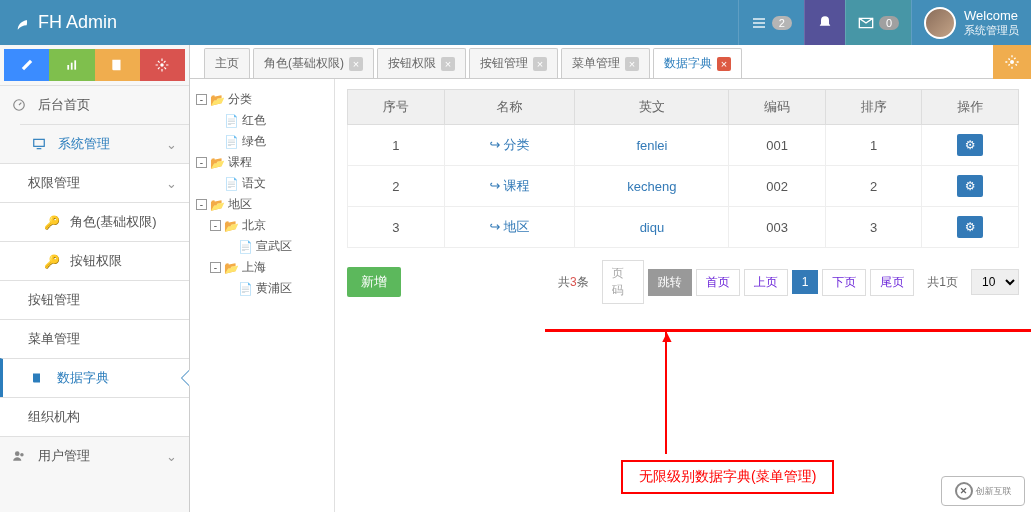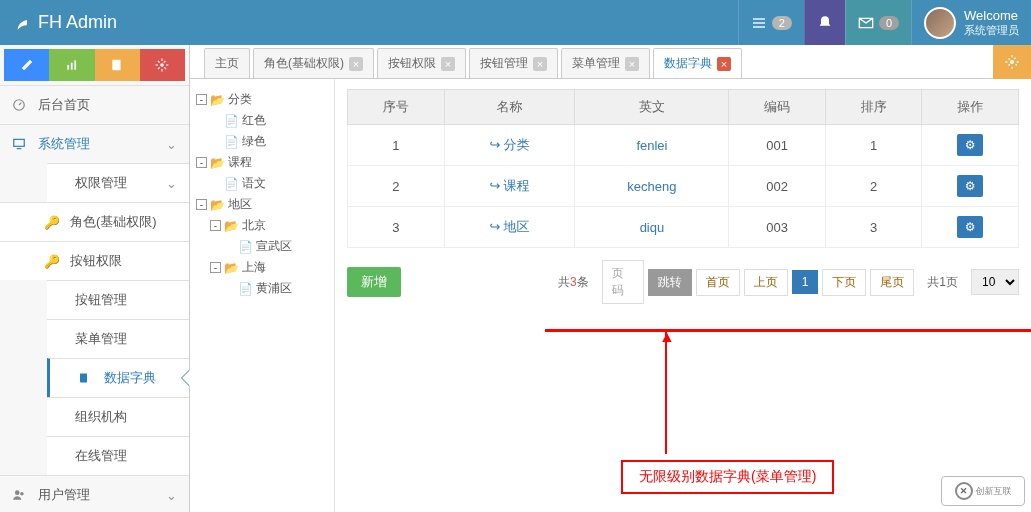--- a/index.html
+++ b/index.html
@@ -17,28 +17,28 @@
 .avatar { width: 32px; height: 32px; border-radius: 50%; background: linear-gradient(135deg,#8a6d5a,#c4a488); margin-right: 8px; border:2px solid #fff; }
 .welcome small { display:block; font-size:11px; opacity:.9;}
 
 
 .sidebar { position:absolute; top:45px; left:0; bottom:0; width:190px; border-right:1px solid #ccc; background:#f7f7f7;}
 .toolbar-btns { display:flex; padding:4px; gap:0; }
 .tbtn { flex:1; height:32px; display:flex; align-items:center; justify-content:center; color:#fff; cursor:pointer; }
 .tbtn.blue{background:#3b8cff;} .tbtn.green{background:#7fbf4d;} .tbtn.orange{background:#f0ad4e;} .tbtn.red{background:#d9534f;}
 
 .nav-item { display:flex; align-items:center; padding:10px 12px; border-top:1px solid #e0e0e0; cursor:pointer; color:#555; background:#f7f7f7;}
-.nav-item.l2 { padding-left:28px; background:#fff;margin-left:47px;}
+.nav-item.l2 { padding-left:28px; background:#fff;}
 .nav-item.l3 { padding-left:44px; background:#fff;}
 .nav-item.active { color:#2b7dbc; background:#fff; border-left:3px solid #2b7dbc; position:relative;}
 .nav-item.active::after{content:""; position:absolute; right:-1px; top:50%; transform:translateY(-50%); border:8px solid transparent; border-right-color:#fff; filter:drop-shadow(-1px 0 0 #2b7dbc);}
 .nav-item .ic { width:18px; margin-right:8px; color:#888; display:inline-flex;}
 .nav-item.active .ic{color:#2b7dbc;}
 .nav-item .chev { margin-left:auto; color:#999;}
-.nav-item.open{color:#2b7dbc;}
+.nav-item.open{color:#2b7dbc;margin-left:20px;}
 .key-ic{color:#f0ad4e;} .key-ic.g{color:#7fbf4d;}
 
 
 .main { position:absolute; top:45px; left:190px; right:0; bottom:0; background:#fff; }
 
 
 .tabs { height:34px; border-bottom:1px solid #ccc; display:flex; align-items:flex-end; padding-left:14px; position:relative;}
 .tab { padding:6px 10px; border:1px solid #ccc; border-bottom:none; margin-right:3px; background:#f5f5f5; font-size:12px; cursor:pointer; display:flex; align-items:center; color:#666; border-radius:2px 2px 0 0;}
 .tab .x{ margin-left:5px; font-size:11px; background:#ccc; color:#fff; width:14px; height:14px; border-radius:2px; display:inline-flex; align-items:center; justify-content:center;}
 .tab.active{ background:#fff; color:#2b7dbc; }
@@ -63,21 +63,21 @@
 table.data{width:100%;border-collapse:collapse;font-size:13px;}
 table.data th{background:#f0f0f0;border:1px solid #ddd;padding:8px 6px;font-weight:normal;color:#666;}
 table.data td{border:1px solid #eee;padding:9px 6px;text-align:center;color:#555;}
 .link{color:#337ab7;cursor:pointer;}
 .link .arr{color:#337ab7;margin-right:3px;}
 .op-btn{width:26px;height:22px;background:#337ab7;color:#fff;display:inline-flex;align-items:center;justify-content:center;border-radius:2px;cursor:pointer;font-size:12px;}
 
 .under-table{margin-top:12px;display:flex;align-items:center;gap:4px;}
 .add-btn{background:#5cb85c;color:#fff;padding:6px 14px;border-radius:2px;cursor:pointer;}
 .pager{margin-left:auto;display:flex;align-items:center;gap:4px;}
-.pg{border:1px solid #ddd;padding:4px 9px;cursor:pointer;color:#a16207;background:#fff;font-size:12px;}
+.pg{border:1px solid #ddd;padding:4px 9px;cursor:pointer;color:#6d28d9;background:#fff;font-size:12px;}
 .pg.txt{color:#666;border:none;cursor:default;}
 .pg.inp{width:42px;color:#aaa;}
 .pg.jump{background:#999;color:#fff;border-color:#999;}
 .pg.active{background:#337ab7;color:#fff;border-color:#337ab7;}
 .pg-select{border:1px solid #ddd;padding:4px 6px;font-size:12px;}
 
 
 .red-line-h{position:absolute;height:3px;background:#f00;left:355px;top:284px;width:610px;}
 .red-line-v{position:absolute;width:2px;background:#f00;left:475px;top:287px;height:122px;}
 .red-arrow{position:absolute;left:469px;top:284px;color:#f00;font-size:16px;line-height:1;}
@@ -193,23 +193,20 @@
   <div class="nav-item l2 active">
     <span class="ic">
         <svg width="12" height="12" viewBox="0 0 24 24" fill="#2b7dbc">
           <path d="M4 3h14v18H6a2 2 0 01-2-2V3z"></path>
         </svg>
       </span>
     <span>数据字典</span>
   </div>
   <div class="nav-item l2">
       <span>组织机构</span>
-    </div>
-  <div class="nav-item l2">
-      <span>在线管理</span>
     </div>
 
   <div class="nav-item">
     <span class="ic">
         <svg width="14" height="14" viewBox="0 0 24 24" fill="currentColor">
           <circle cx="9" cy="8" r="4"></circle>
           <circle cx="17" cy="10" r="3"></circle>
           <path d="M2 20c0-4 4-6 7-6s7 2 7 6"></path>
         </svg>
       </span>

